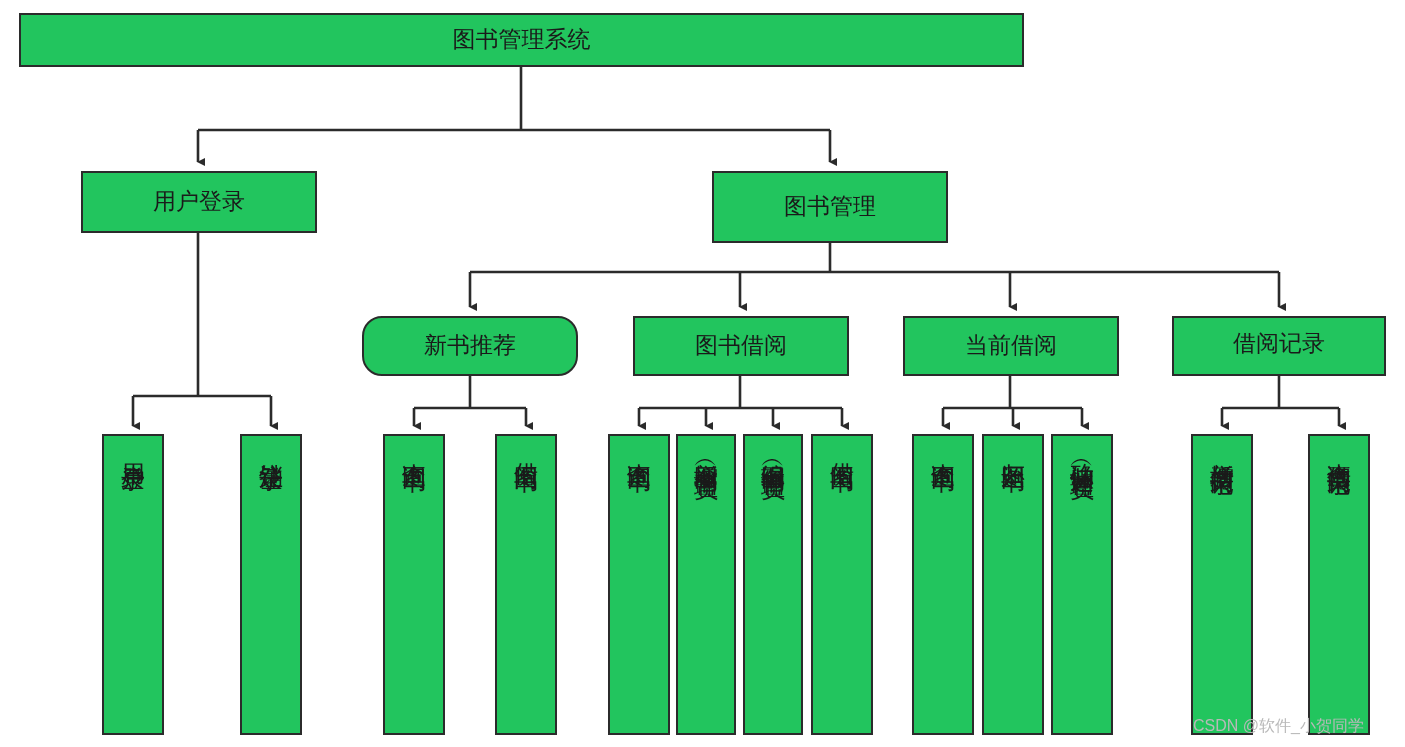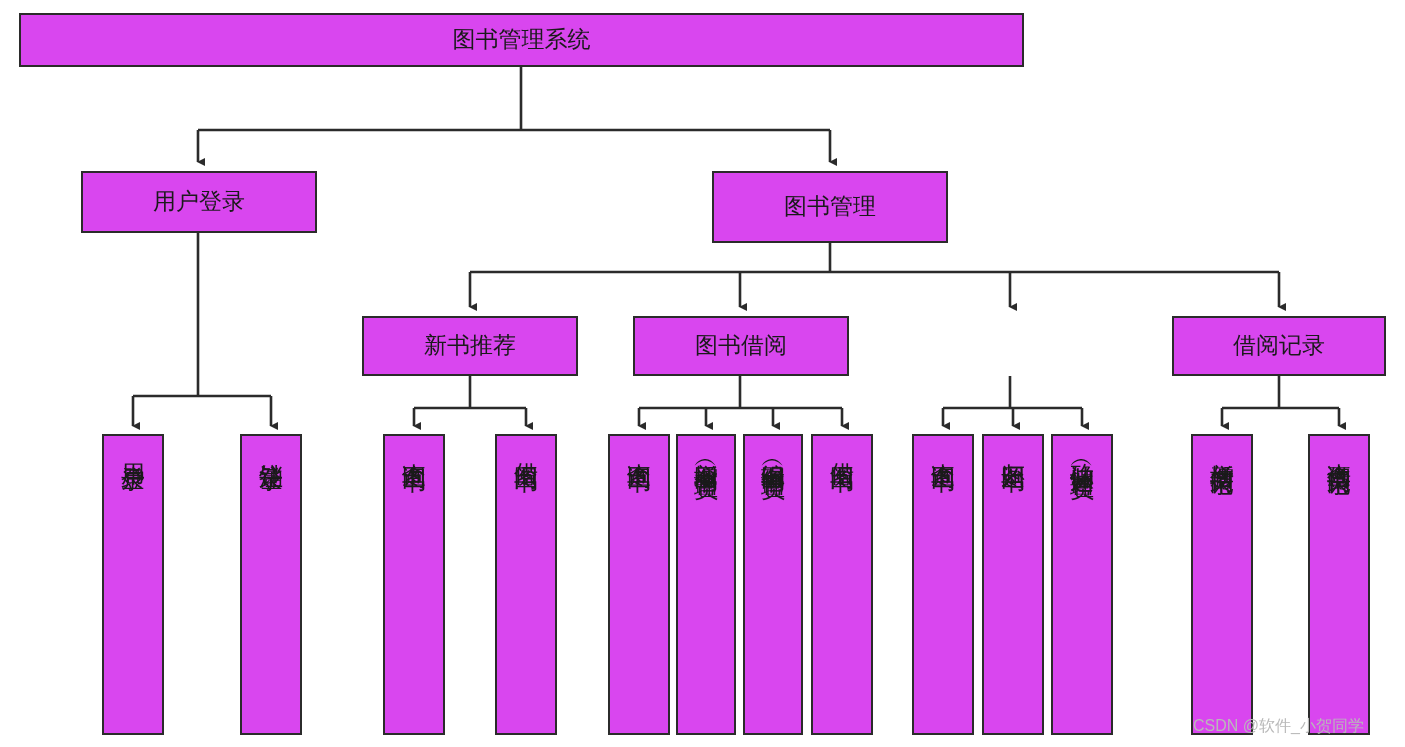--- a/index.html
+++ b/index.html
@@ -21,21 +21,21 @@
     position: absolute;
     left: 0;
     top: 0;
     width: 1405px;
     height: 747px;
     pointer-events: none;
   }
   .node {
     position: absolute;
     box-sizing: border-box;
-    background: #d946ef;
+    background: #22c55e;
     border: 2px solid #2b2b2b;
     display: flex;
     align-items: center;
     justify-content: center;
     color: #1a1a1a;
   }
   .node .label {
     text-align: center;
     line-height: 1.12;
     white-space: nowrap;
@@ -125,27 +125,30 @@
     <span class="label">图书管理系统</span>
   </div>
 
   <div class="node horiz" style="left:81px; top:171px; width:236px; height:62px;">
     <span class="label">用户登录</span>
   </div>
   <div class="node horiz" style="left:712px; top:171px; width:236px; height:72px;">
     <span class="label">图书管理</span>
   </div>
 
-  <div class="node horiz" style="left:362px; top:316px; width:216px; height:60px;">
+  <div class="node horiz" style="left:362px; top:316px; width:216px; height:60px;border-radius:20px;">
     <span class="label">新书推荐</span>
   </div>
   <div class="node horiz" style="left:633px; top:316px; width:216px; height:60px;">
     <span class="label">图书借阅</span>
   </div>
-  <div class="node horiz" style="left:1172px; top:316px; width:214px; height:60px;">
+  <div class="node horiz" style="left:903px; top:316px; width:216px; height:60px;">
+    <span class="label">当前借阅</span>
+  </div>
+  <div class="node horiz" style="left:1172px; top:316px; width:214px; height:60px;font-family:Liberation Mono, monospace;">
     <span class="label">借阅记录</span>
   </div>
 
   <div class="node vert" style="left:102px; top:434px; width:62px; height:301px;">
     <span class="label">用户登录</span>
   </div>
   <div class="node vert" style="left:240px; top:434px; width:62px; height:301px;">
     <span class="label">注销登录</span>
   </div>
 

